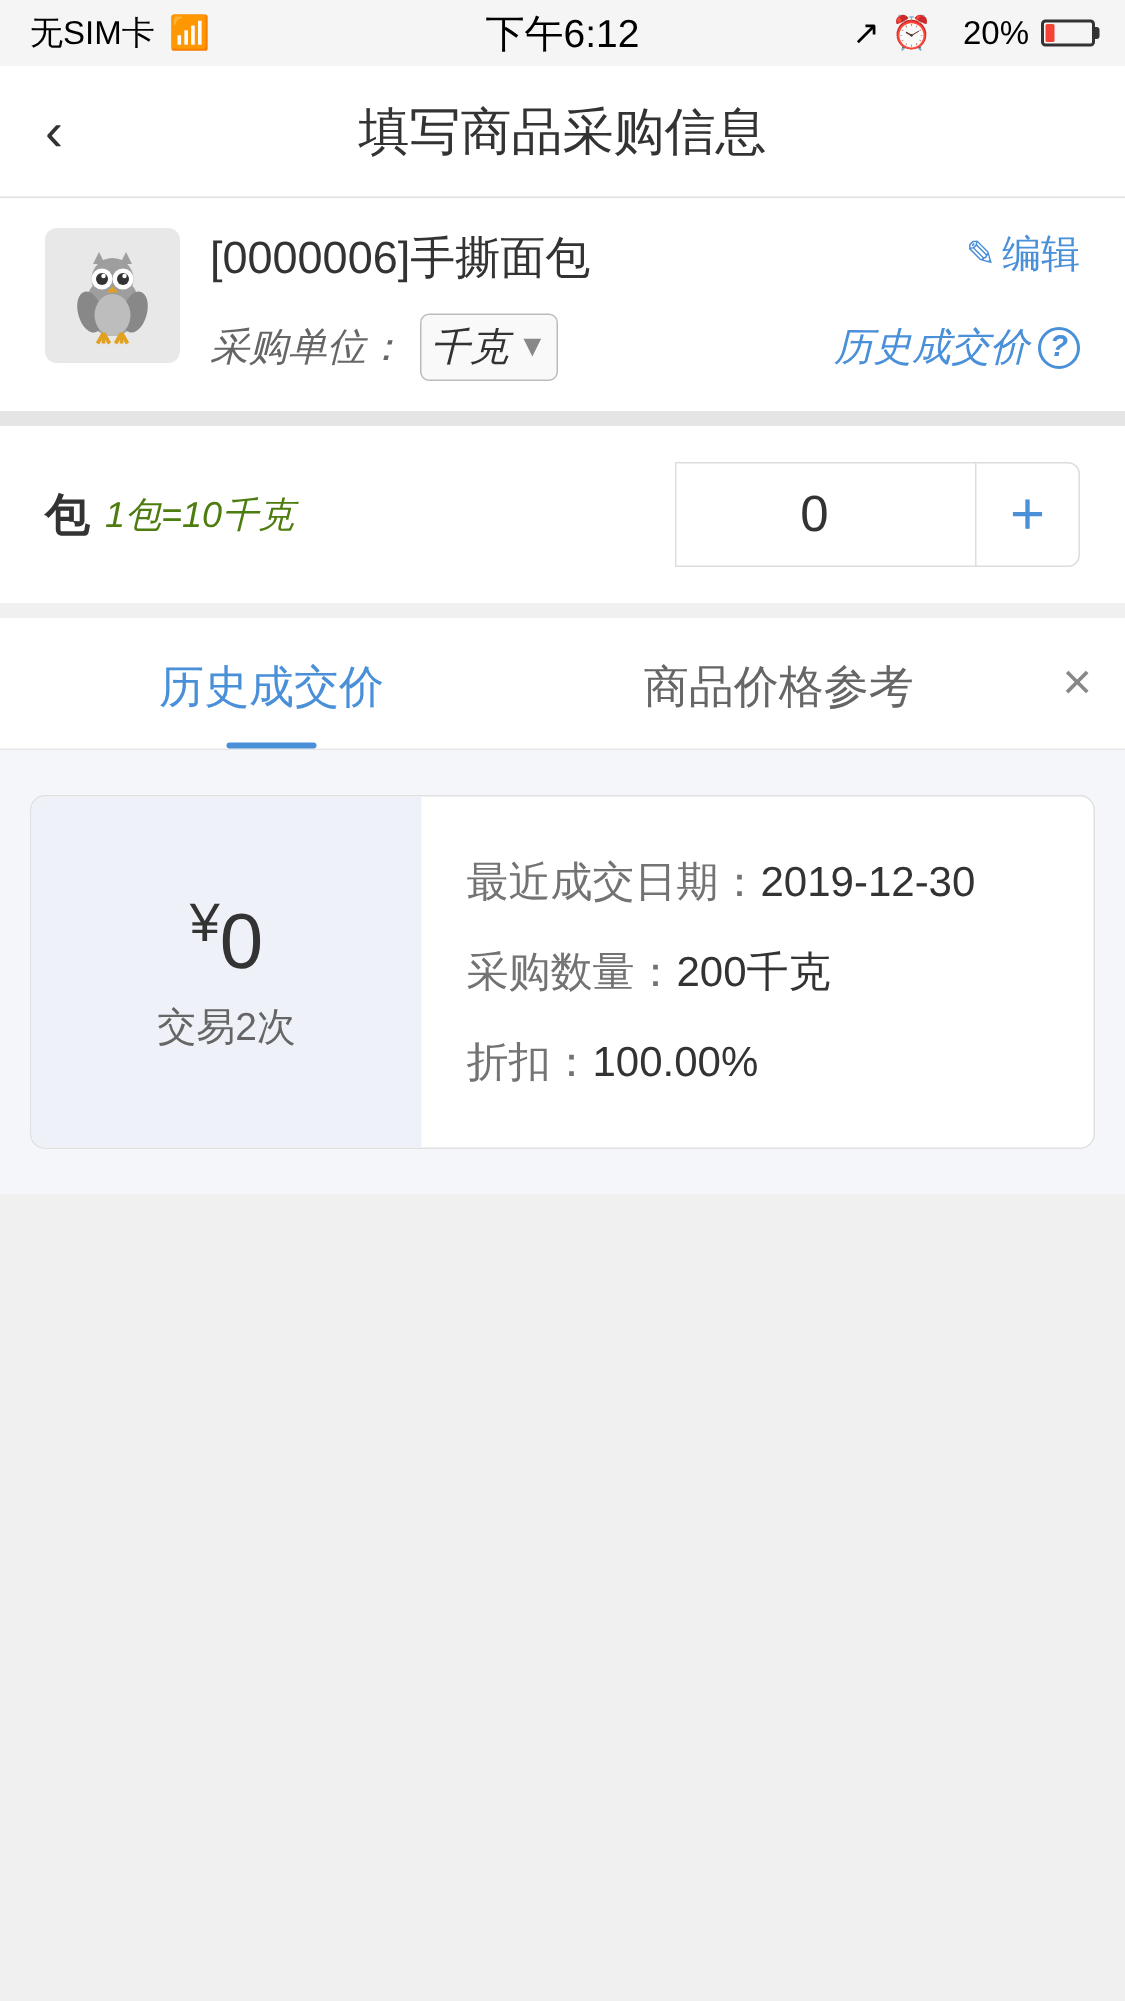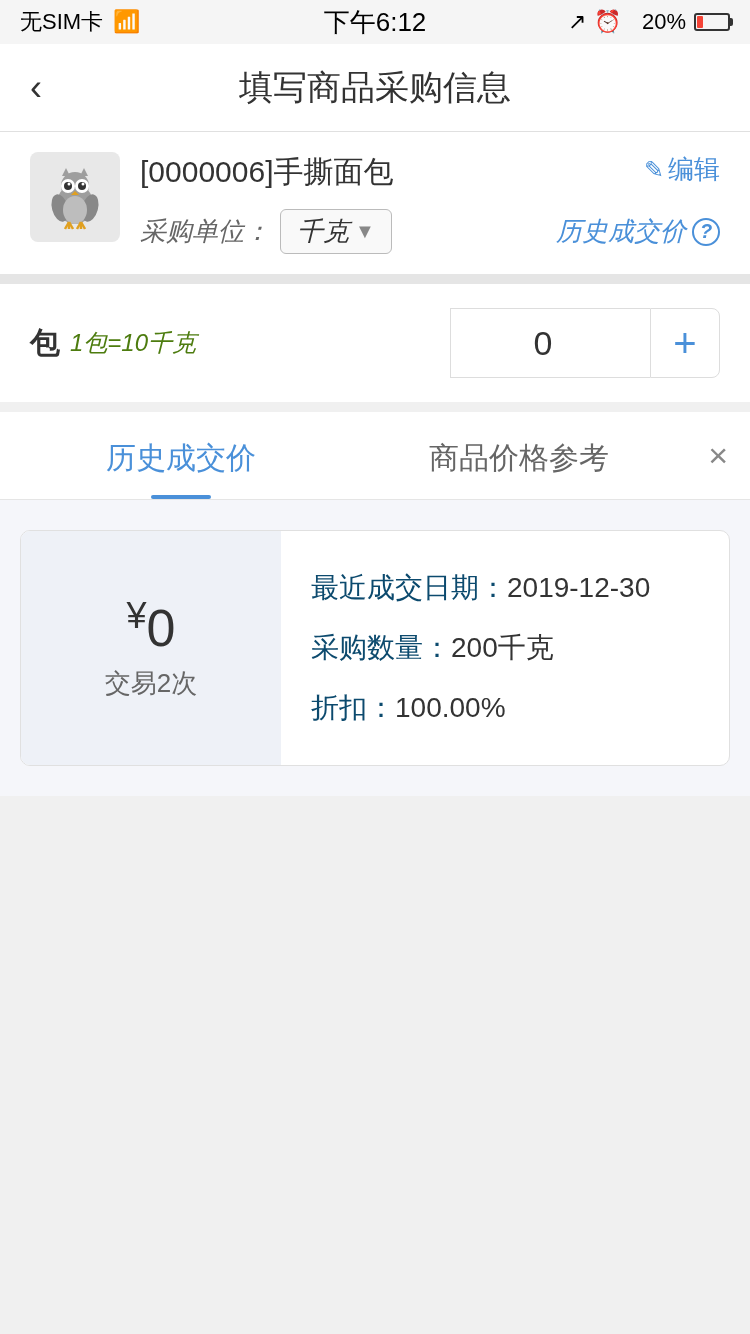--- a/index.html
+++ b/index.html
@@ -161,21 +161,21 @@
     .unit-label {
       font-size: 26px;
       color: #666;
       display: flex;
       align-items: center;
       gap: 10px;
     }
     .unit-select {
       border: 1px solid #bbb;
       border-radius: 6px;
-      padding: 4px 16px;
+      padding: 4px 6px;
       font-size: 26px;
       color: #333;
       background: #f9f9f9;
       display: flex;
       align-items: center;
       gap: 6px;
       cursor: pointer;
     }
     .unit-select-arrow {
       font-size: 20px;
@@ -350,21 +350,21 @@
       display: flex;
       flex-direction: column;
       gap: 18px;
     }
     .history-detail-row {
       font-size: 28px;
       color: #333;
       line-height: 1.5;
     }
     .history-detail-label {
-      color: #0c4a6e;
+      color: #737373;
     }
 
     
     .owl-icon {
       width: 70px;
       height: 70px;
       display: flex;
       align-items: center;
       justify-content: center;
     }

